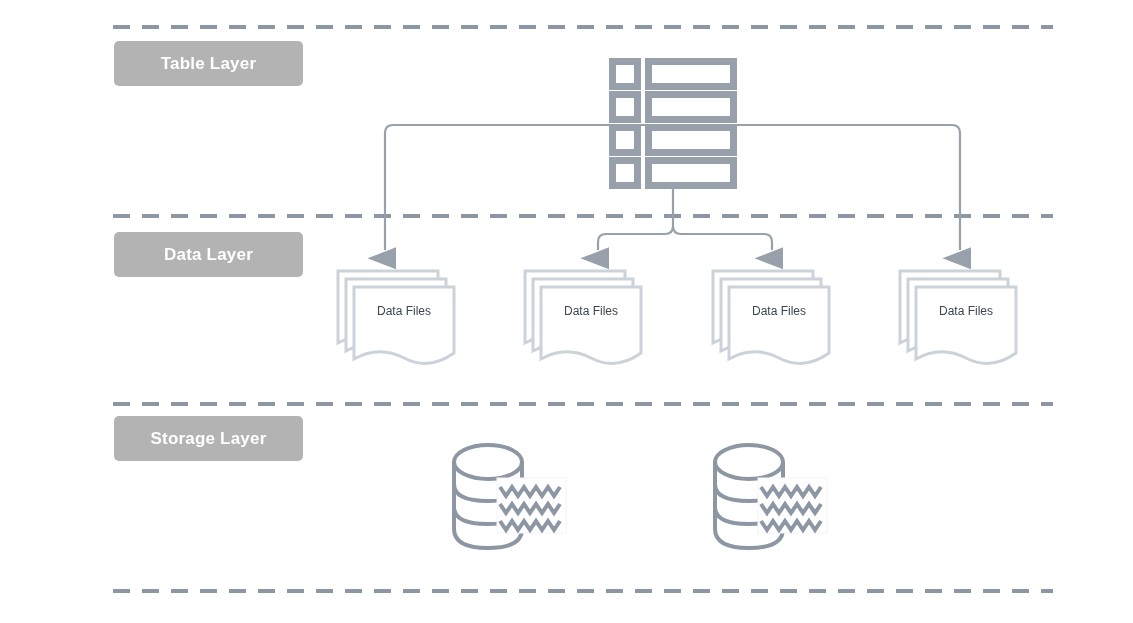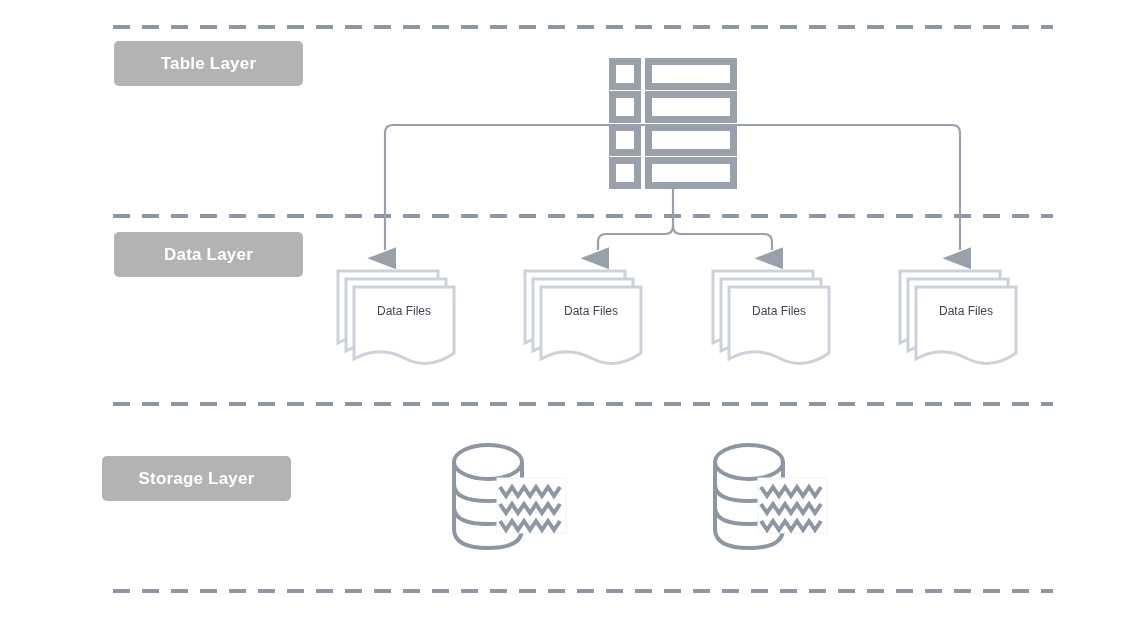--- a/index.html
+++ b/index.html
@@ -152,21 +152,21 @@
   </svg>
 
   <div class="layer-label-box" style="left:114px; top:41px;">
     <span class="layer-label-text">Table Layer</span>
   </div>
 
   <div class="layer-label-box" style="left:114px; top:232px;">
     <span class="layer-label-text">Data Layer</span>
   </div>
 
-  <div class="layer-label-box" style="left:102px; top:416px;margin-top:40px;">
+  <div class="layer-label-box" style="left:114px; top:416px;">
     <span class="layer-label-text">Storage Layer</span>
   </div>
 
   <div class="file-label" style="left:354px; top:305px; width:100px;">Data Files</div>
   <div class="file-label" style="left:541px; top:305px; width:100px;">Data Files</div>
   <div class="file-label" style="left:729px; top:305px; width:100px;">Data Files</div>
   <div class="file-label" style="left:916px; top:305px; width:100px;">Data Files</div>
 
 </div>
 

